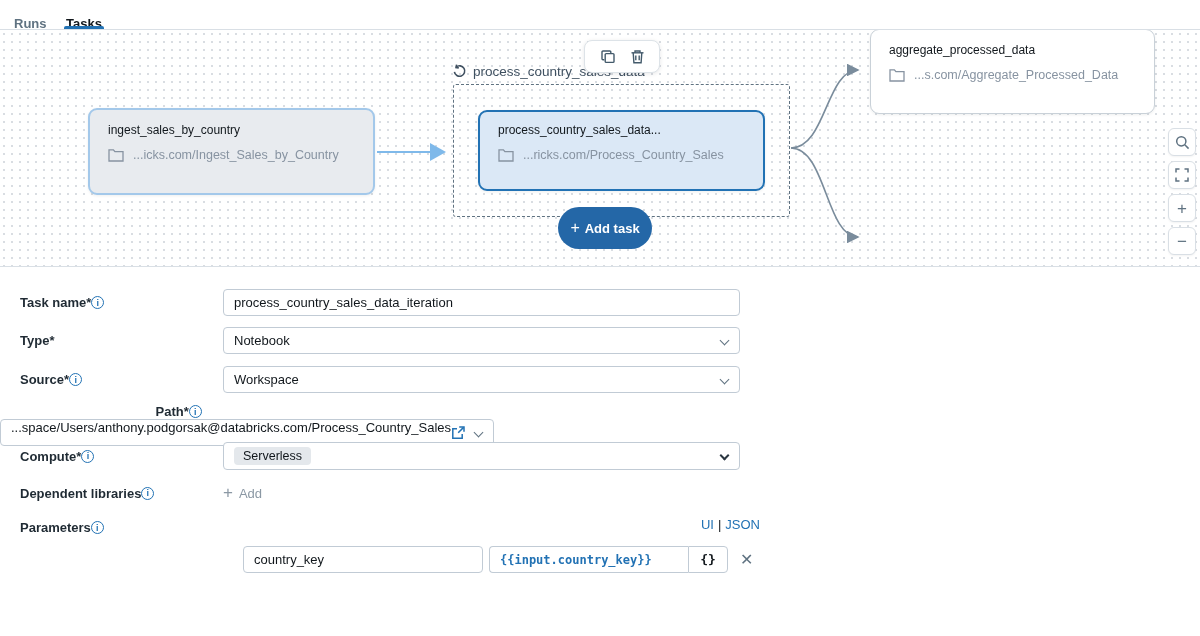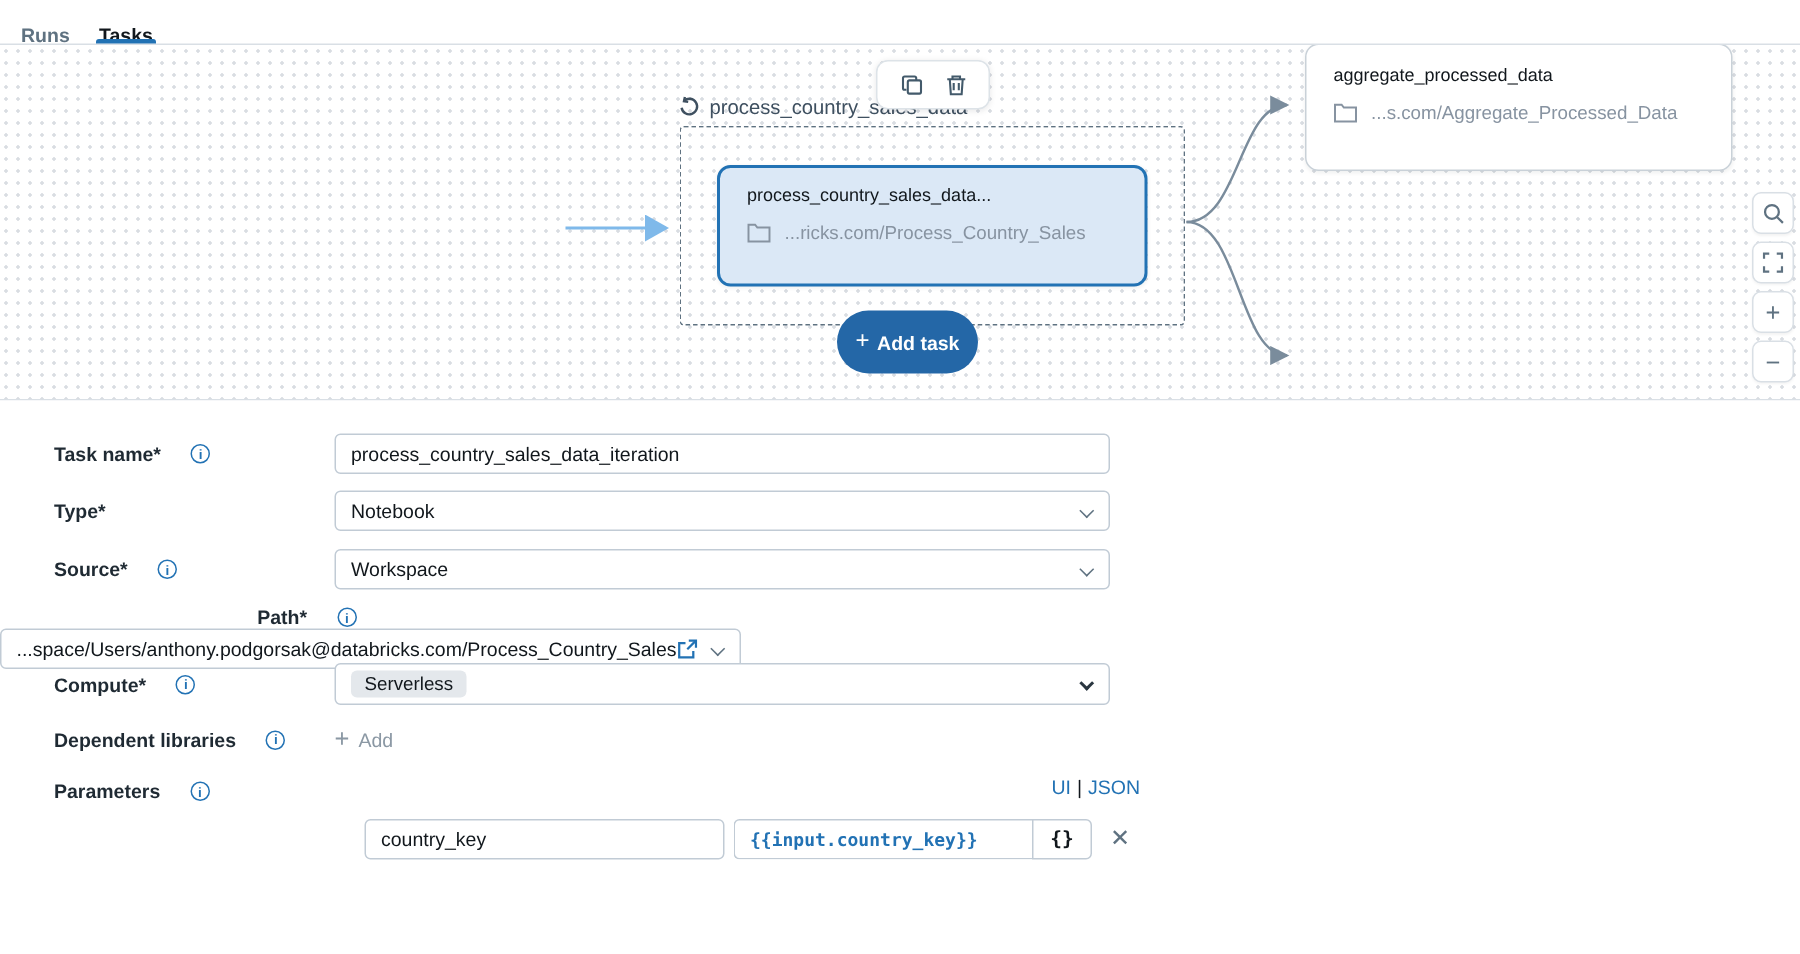--- a/index.html
+++ b/index.html
@@ -38,29 +38,29 @@
   .add-task { position:absolute; left:558px; top:177px; width:94px; height:42px; background:#2467a7; border:none; border-radius:21px; color:#fff; font-size:13px; font-weight:600; display:flex; align-items:center; justify-content:center; gap:5px; cursor:pointer; font-family:"Liberation Sans", sans-serif; z-index:1; }
   .add-task .plus { font-size:16px; font-weight:400; margin-top:-1px; }
 
   .zoom-controls { position:absolute; left:1168px; top:98px; display:flex; flex-direction:column; gap:5px; }
   .zctrl { width:28px; height:28px; background:#fff; border:1px solid #d9dfe5; border-radius:6px; display:flex; align-items:center; justify-content:center; color:#5f7281; cursor:pointer; box-shadow:0 1px 2px rgba(17,23,28,.05); }
   .zctrl .glyph { font-size:17px; line-height:1; color:#5f7281; }
 
   
   .form { position:absolute; top:267px; left:0; width:1200px; height:313px; background:#fff; }
   .frow { position:absolute; left:0; display:flex; align-items:center; }
-  .flabel { width:223px; padding-left:36px; font-size:13px; font-weight:700; color:#1f2a33; display:flex; align-items:center; gap:20px;text-align:right; }
+  .flabel { width:223px; padding-left:20px; font-size:13px; font-weight:700; color:#1f2a33; display:flex; align-items:center; gap:0;text-align:right; }
   .info { width:13px; height:13px; border:1px solid #2272b4; border-radius:50%; color:#2272b4; font-size:9px; font-weight:700; display:inline-flex; align-items:center; justify-content:center; cursor:pointer; flex:none; }
   .tinput { width:517px; height:27px; border:1px solid #c1cbd5; border-radius:4px; padding:0 10px; font-size:13px; color:#11171c; font-family:"Liberation Sans", sans-serif; background:#fff; }
   .select { position:relative; width:517px; height:27px; border:1px solid #c1cbd5; border-radius:4px; padding:0 26px 0 10px; font-size:13px; color:#11171c; background:#fff; display:flex; align-items:center; cursor:pointer; }
   .chev { position:absolute; right:11px; top:9px; width:7px; height:7px; border-right:1.5px solid #5f7281; border-bottom:1.5px solid #5f7281; transform:rotate(45deg); }
   .chev-bold { border-right-width:2px; border-bottom-width:2px; border-color:#2a3640; }
   .select-compute { height:28px;text-align:right; }
   .chip { background:#e4e8ec; border-radius:4px; padding:2px 9px; font-size:12.5px; color:#11171c; }
-  .pathfield { position:relative; width:494px; height:27px; border:1px solid #c1cbd5; border-radius:4px; padding:0 46px 0 10px; font-size:13px; color:#11171c; background:#fff; display:flex; align-items:center; cursor:pointer; }
+  .pathfield { position:relative; width:494px; height:27px; border:1px solid #c1cbd5; border-radius:4px; padding:0 46px 0 10px; font-size:13px; color:#11171c; background:#fff; display:flex; align-items:flex-start; cursor:pointer; }
   .pathfield .ext { position:absolute; right:28px; top:6px; }
   .clone-btn { margin-left:9px; display:flex; align-items:center; cursor:pointer; }
   .addlib { display:flex; align-items:center; gap:6px; color:#8b98a4; font-size:13px; cursor:pointer; }
   .addlib .plus { font-size:17px; font-weight:400; }
   .uijson { position:absolute; left:243px; width:517px; text-align:right; font-size:13px; }
   .uijson a { color:#2272b4; text-decoration:none; cursor:pointer; }
   .uijson .sep { color:#11171c; margin:0 4px; }
   .paramrow { position:absolute; left:243px; display:flex; align-items:center; }
   .key-input { width:240px; height:27px; border:1px solid #c1cbd5; border-radius:4px; padding:0 10px; font-size:13px; color:#11171c; font-family:"Liberation Sans", sans-serif; }
   .valgroup { display:flex; margin-left:6px; }
@@ -124,20 +124,31 @@
       <span class="tool-btn">
         <svg width="15" height="16" viewBox="0 0 15 16" stroke="#435a6b" stroke-width="1.4" fill="none">
             <path d="M1.5 3.8h12"></path>
             <path d="M5 3.8V2h5v1.8"></path>
             <path d="M3.2 3.8l.7 10h7.2l.7-10"></path>
             <path d="M5.8 6.4v4.8M9.2 6.4v4.8"></path>
           </svg>
       </span>
     </div>
 
+    <div class="node node-ingest">
+      <div class="node-title">ingest_sales_by_country</div>
+      <div class="node-path">
+        <span>
+            <svg width="16" height="14" viewBox="0 0 16 14" fill="none" stroke="#8793a1" stroke-width="1.3">
+              <path d="M1 1.8h4.4l1.5 1.9H15v9.3H1z"></path>
+            </svg>
+          </span>
+        <span>...icks.com/Ingest_Sales_by_Country</span>
+      </div>
+    </div>
 
     <div class="node node-selected">
       <div class="node-title">process_country_sales_data...</div>
       <div class="node-path">
         <span>
             <svg width="16" height="14" viewBox="0 0 16 14" fill="none" stroke="#8793a1" stroke-width="1.3">
               <path d="M1 1.8h4.4l1.5 1.9H15v9.3H1z"></path>
             </svg>
           </span>
         <span>...ricks.com/Process_Country_Sales</span>

